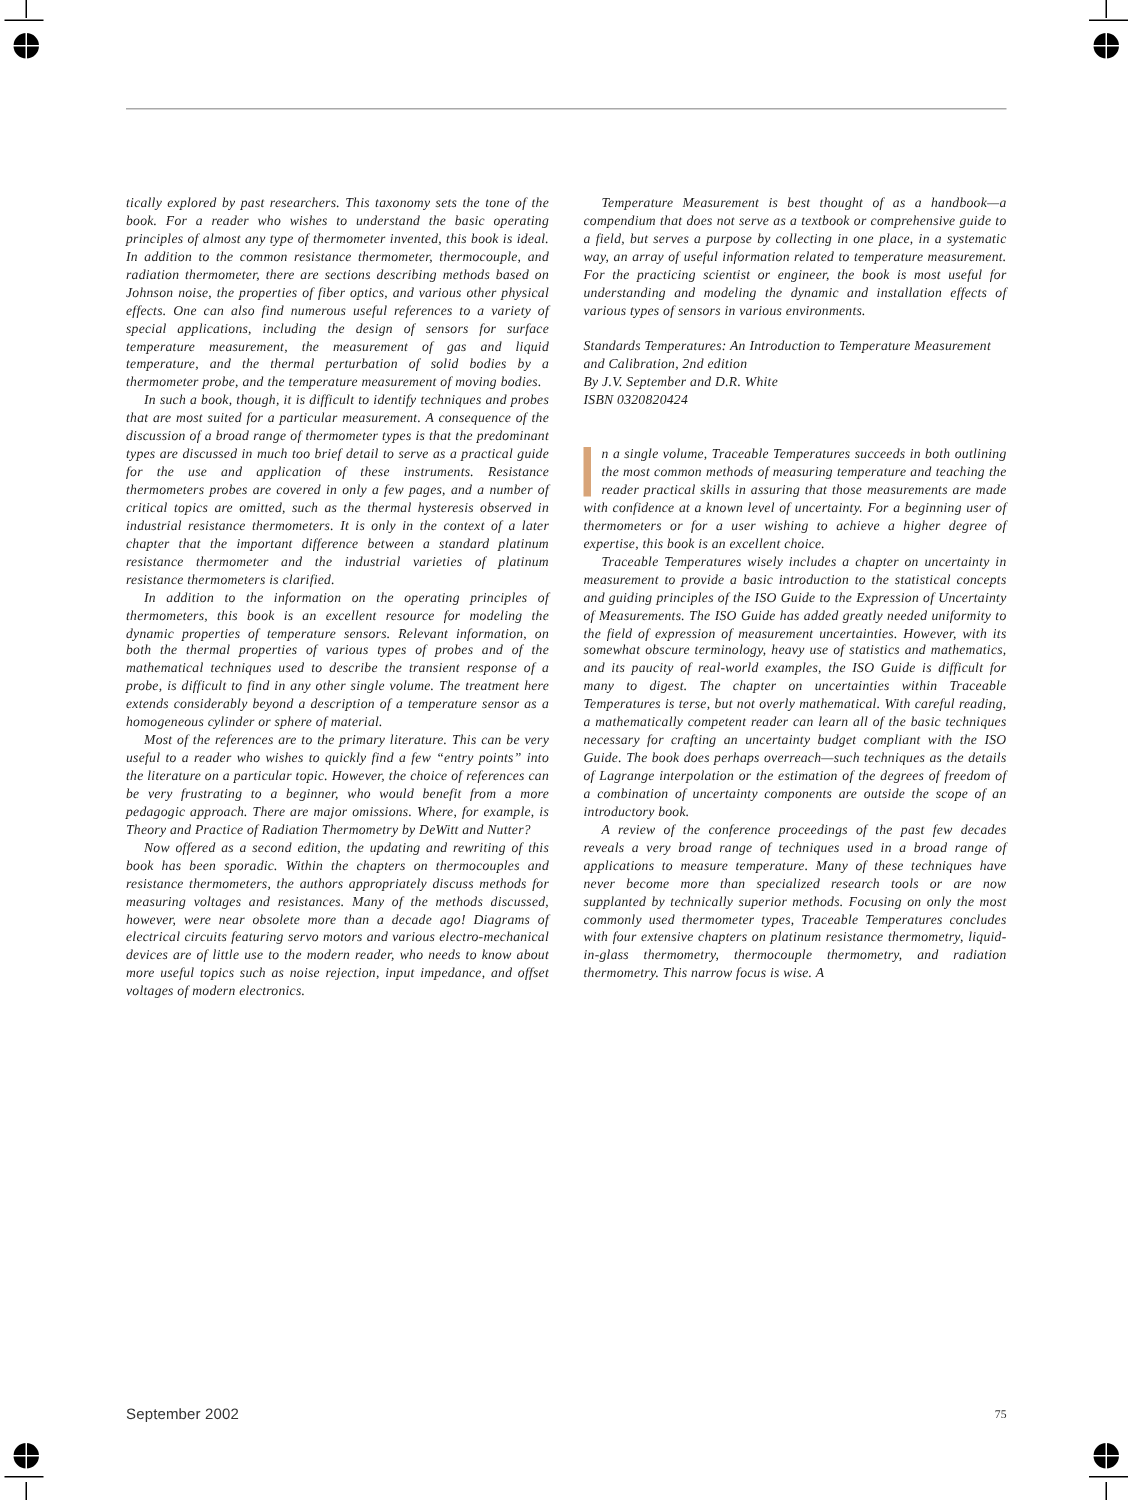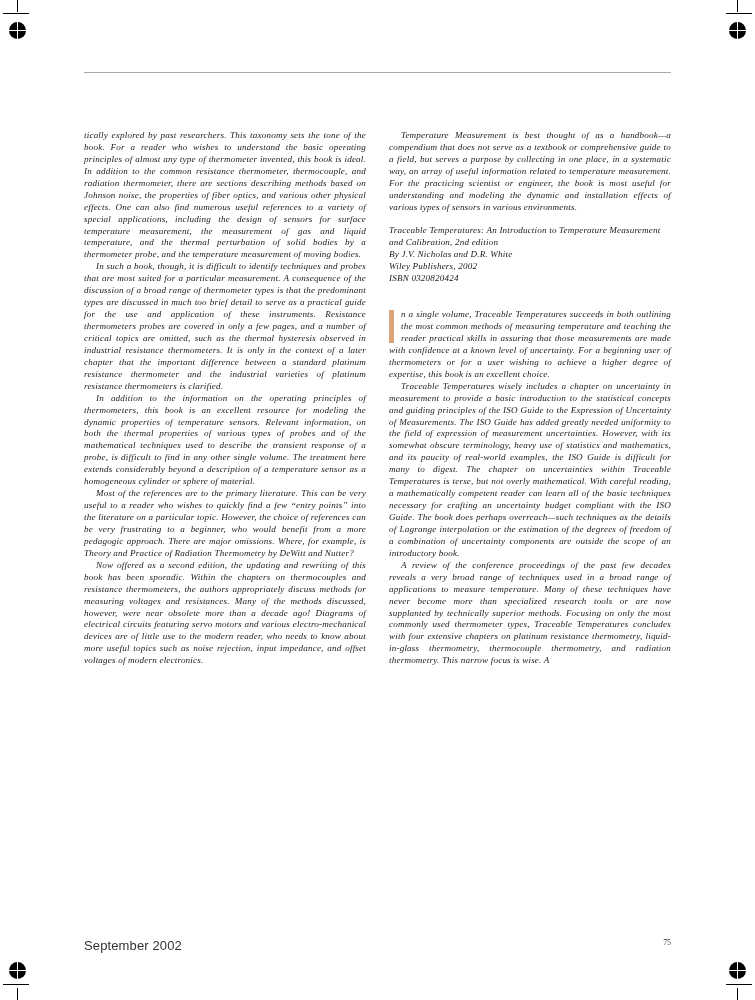--- a/index.html
+++ b/index.html
@@ -144,21 +144,21 @@
     left: 0;
     top: 938px;
     width: 587px;
     height: 14px;
   }
   .footer-date {
     position: absolute;
     left: 0;
     top: 0;
     font-family: "Liberation Sans", "DejaVu Sans", sans-serif;
-    font-size: 13px;
+    font-size: 10px;
     color: #333;
     letter-spacing: 0.01em;
   }
   .footer-title {
     position: absolute;
     left: 0;
     top: -2px;
     width: 587px;
     text-align: center;
     font-family: "Liberation Sans", "DejaVu Sans", sans-serif;
@@ -205,23 +205,22 @@
       <p class="indent">In such a book, though, it is difficult to identify techniques and probes that are most suited for a particular measurement. A consequence of the discussion of a broad range of thermometer types is that the predominant types are discussed in much too brief detail to serve as a practical guide for the use and application of these instruments. Resistance thermometers probes are covered in only a few pages, and a number of critical topics are omitted, such as the thermal hysteresis observed in industrial resistance thermometers. It is only in the context of a later chapter that the important difference between a standard platinum resistance thermometer and the industrial varieties of platinum resistance thermometers is clarified.</p>
       <p class="indent">In addition to the information on the operating principles of thermometers, this book is an excellent resource for modeling the dynamic properties of temperature sensors. Relevant information, on both the thermal properties of various types of probes and of the mathematical techniques used to describe the transient response of a probe, is difficult to find in any other single volume. The treatment here extends considerably beyond a description of a temperature sensor as a homogeneous cylinder or sphere of material.</p>
       <p class="indent">Most of the references are to the primary literature. This can be very useful to a reader who wishes to quickly find a few “entry points” into the literature on a particular topic. However, the choice of references can be very frustrating to a beginner, who would benefit from a more pedagogic approach. There are major omissions. Where, for example, is Theory and Practice of Radiation Thermometry by DeWitt and Nutter?</p>
       <p class="indent">Now offered as a second edition, the updating and rewriting of this book has been sporadic. Within the chapters on thermocouples and resistance thermometers, the authors appropriately discuss methods for measuring voltages and resistances. Many of the methods discussed, however, were near obsolete more than a decade ago! Diagrams of electrical circuits featuring servo motors and various electro-mechanical devices are of little use to the modern reader, who needs to know about more useful topics such as noise rejection, input impedance, and offset voltages of modern electronics.</p>
     </div>
 
     <div class="col">
       <p class="indent">Temperature Measurement is best thought of as a handbook—a compendium that does not serve as a textbook or comprehensive guide to a field, but serves a purpose by collecting in one place, in a systematic way, an array of useful information related to temperature measurement. For the practicing scientist or engineer, the book is most useful for understanding and modeling the dynamic and installation effects of various types of sensors in various environments.</p>
 
       <div class="citation">
-        <div>Traceable Temperatures: An Introduction to Temperature Measurement and Calibration, 2nd edition</div>
-        <div>By J.V. Nicholas and D.R. White</div>
-        <div>Wiley Publishers, 2002</div>
+        <div>Standards Temperatures: An Introduction to Temperature Measurement and Calibration, 2nd edition</div>
+        <div>By J.V. September and D.R. White</div>
         <div>ISBN 0320820424</div>
       </div>
 
       <p class="dropcap-para"><span class="dropcap-bar"></span><span>n a single volume, Traceable Temperatures succeeds in both outlining the most common methods of measuring temperature and teaching the reader practical skills in assuring that those measurements are made with confidence at a known level of uncertainty. For a beginning user of thermometers or for a user wishing to achieve a higher degree of expertise, this book is an excellent choice.</span></p>
 
       <p class="indent">Traceable Temperatures wisely includes a chapter on uncertainty in measurement to provide a basic introduction to the statistical concepts and guiding principles of the ISO Guide to the Expression of Uncertainty of Measurements. The ISO Guide has added greatly needed uniformity to the field of expression of measurement uncertainties. However, with its somewhat obscure terminology, heavy use of statistics and mathematics, and its paucity of real-world examples, the ISO Guide is difficult for many to digest. The chapter on uncertainties within Traceable Temperatures is terse, but not overly mathematical. With careful reading, a mathematically competent reader can learn all of the basic techniques necessary for crafting an uncertainty budget compliant with the ISO Guide. The book does perhaps overreach—such techniques as the details of Lagrange interpolation or the estimation of the degrees of freedom of a combination of uncertainty components are outside the scope of an introductory book.</p>
       <p class="indent">A review of the conference proceedings of the past few decades reveals a very broad range of techniques used in a broad range of applications to measure temperature. Many of these techniques have never become more than specialized research tools or are now supplanted by technically superior methods. Focusing on only the most commonly used thermometer types, Traceable Temperatures concludes with four extensive chapters on platinum resistance thermometry, liquid-in-glass thermometry, thermocouple thermometry, and radiation thermometry. This narrow focus is wise. A</p>
     </div>
 
   </div>

